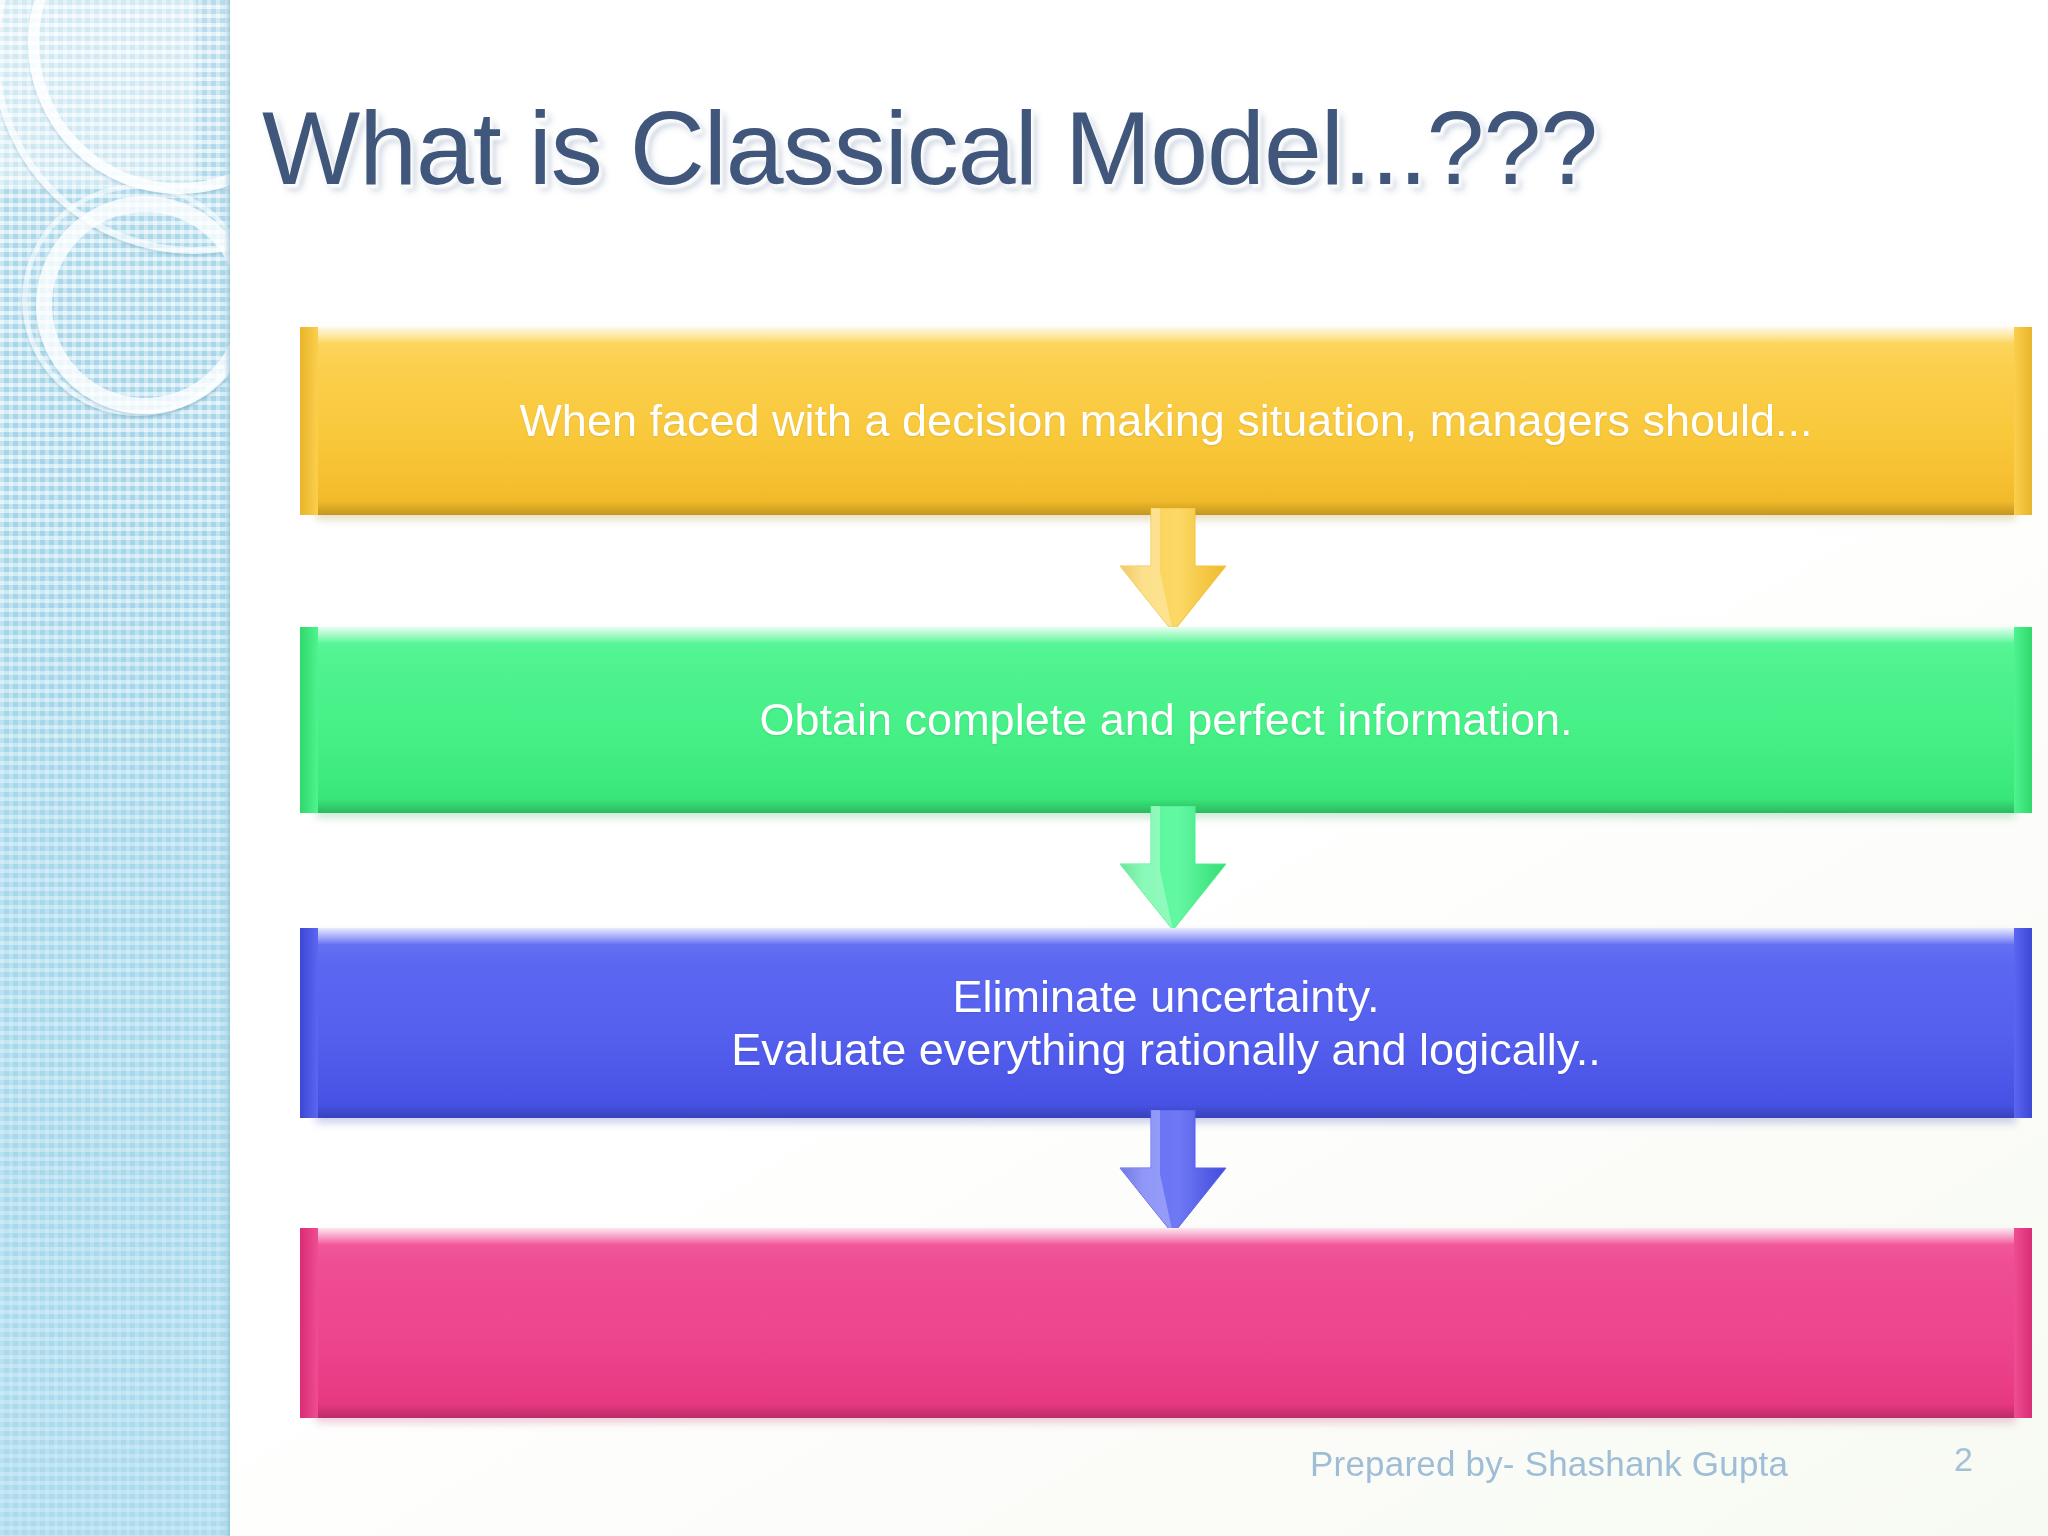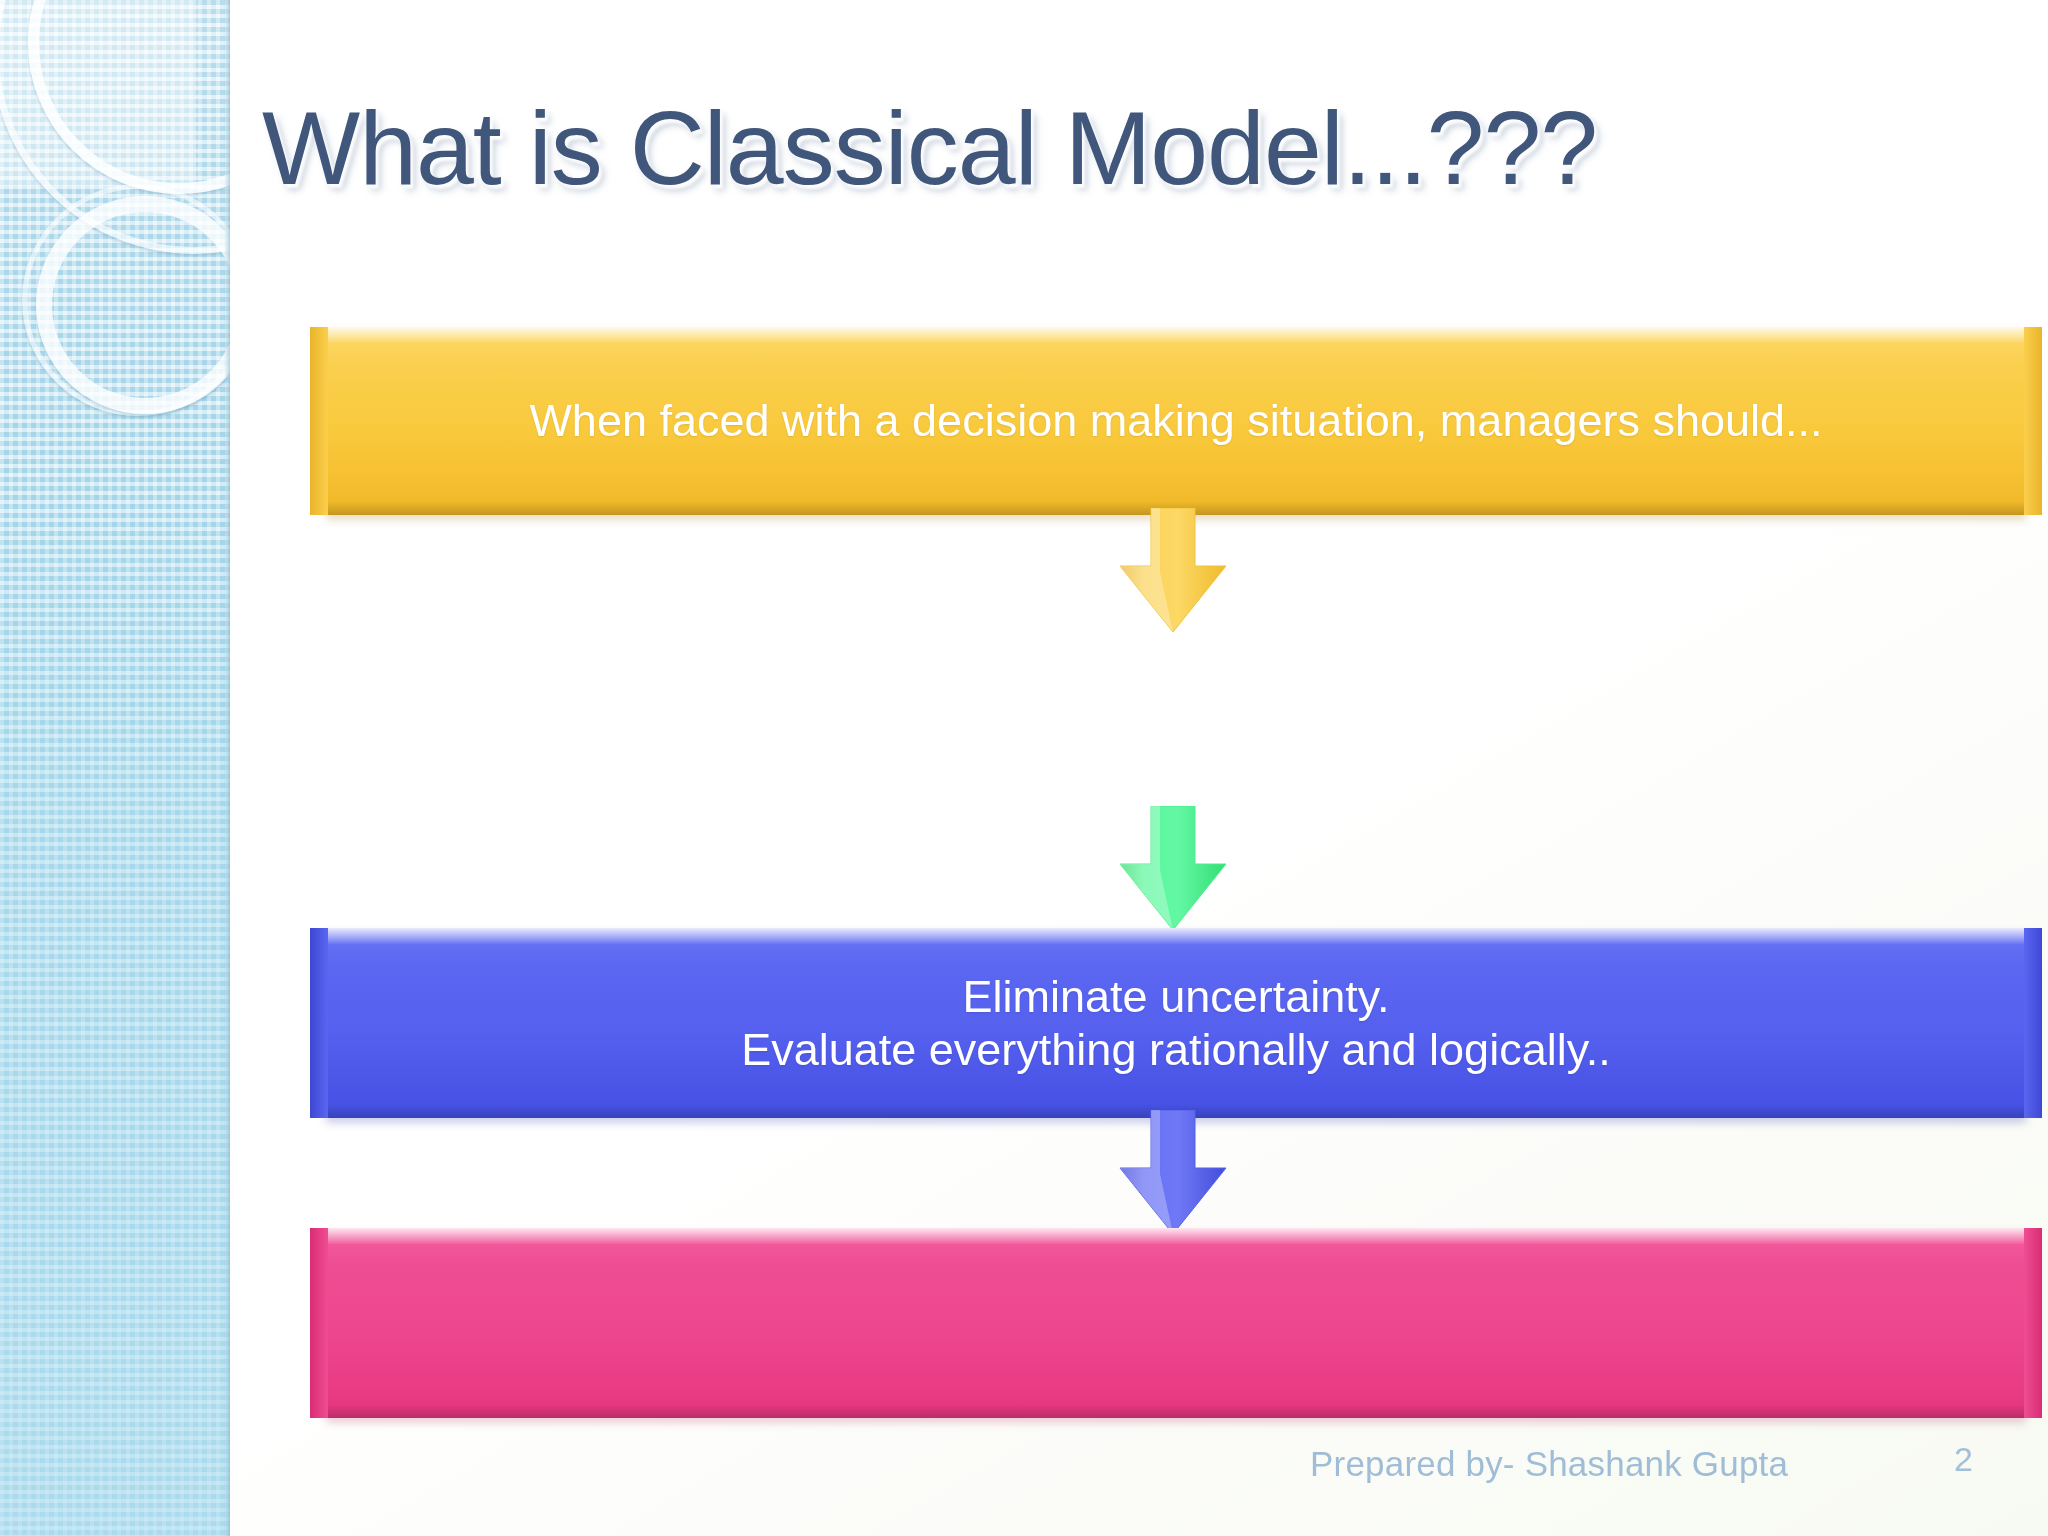--- a/index.html
+++ b/index.html
@@ -104,21 +104,21 @@
     color: #40567a;
     letter-spacing: -1px;
     text-shadow: 3px 4px 3px rgba(255,255,255,0.95),
                  5px 6px 7px rgba(150,165,190,0.55);
     white-space: nowrap;
   }
 
   
   .bar {
     position: absolute;
-    left: 326px;
+    left: 316px;
     width: 1700px;
     box-sizing: border-box;
     display: flex;
     align-items: center;
     justify-content: center;
     color: #ffffff;
     font-size: 45px;
     line-height: 1.18;
     text-align: center;
     padding: 9px 48px;
@@ -250,20 +250,25 @@
           <stop offset="22%" stop-color="#fbd35a"></stop>
           <stop offset="55%" stop-color="#fcd865"></stop>
           <stop offset="100%" stop-color="#eebb2c"></stop>
         </linearGradient>
       </defs>
       <polygon points="53,0 97,0 97,58 128,58 75,124 22,58 53,58" fill="url(#gy)" stroke="#f2c33d" stroke-width="1"></polygon>
       <polygon points="53,0 62,0 62,64 75,124 22,58 53,58" fill="rgba(255,255,255,0.30)"></polygon>
     </svg>
   </div>
 
+  <div class="bar" id="bar2">
+    <div class="chamfer"></div>
+    <div class="chamfer-r"></div>
+    <div class="label">Obtain complete and perfect information.</div>
+  </div>
 
   <div class="arrow" id="arrow2">
     <svg width="150" height="124" viewBox="0 0 150 124">
       <defs>
         <linearGradient id="gg" x1="0" y1="0" x2="1" y2="0">
           <stop offset="0%" stop-color="#2fd76b"></stop>
           <stop offset="22%" stop-color="#58f79a"></stop>
           <stop offset="55%" stop-color="#63f8a3"></stop>
           <stop offset="100%" stop-color="#34dd74"></stop>
         </linearGradient>

